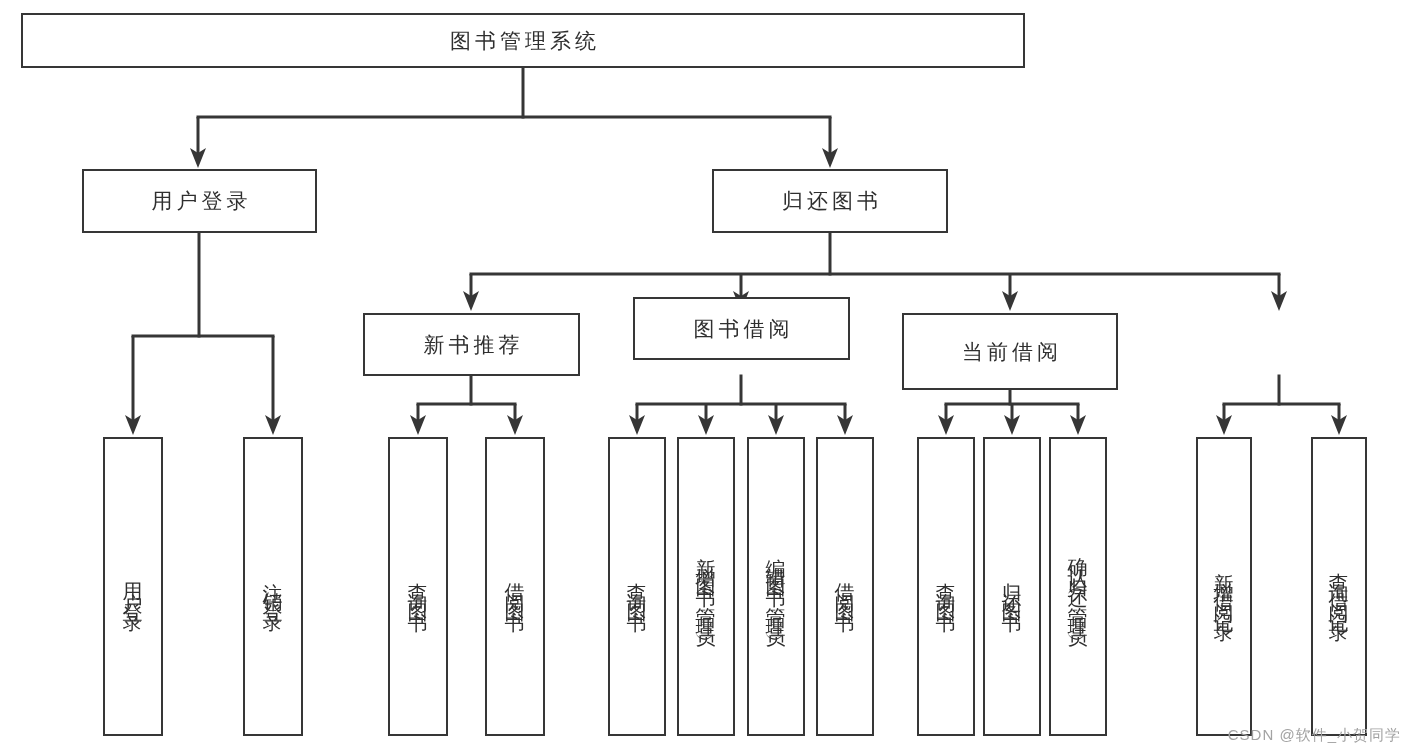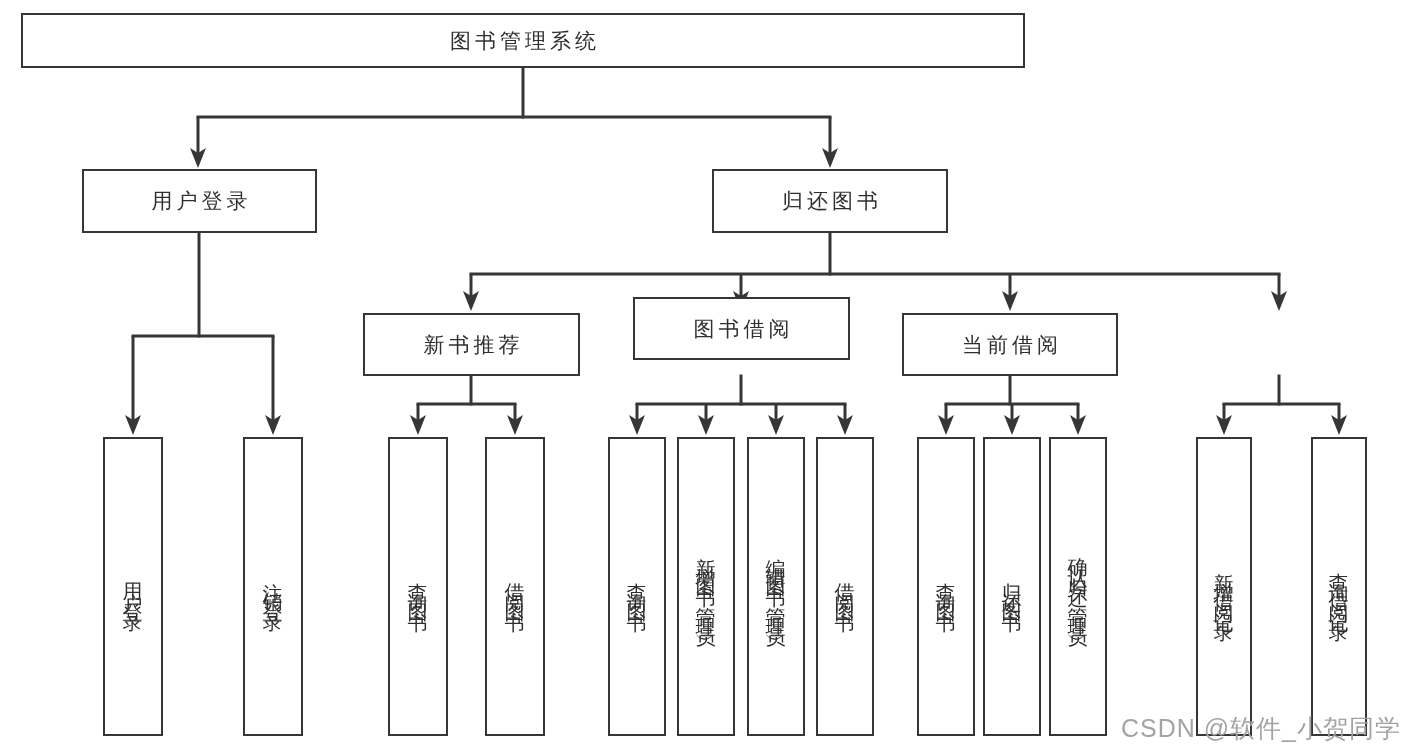--- a/index.html
+++ b/index.html
@@ -16,21 +16,21 @@
   }
   .node.h span{
     font-size:21px;letter-spacing:4px;text-indent:4px;white-space:nowrap;
   }
   .node.v span{
     writing-mode:vertical-rl;text-orientation:mixed;
     font-size:20px;letter-spacing:10px;line-height:1;white-space:nowrap;
   }
   .watermark{
     position:absolute;right:4px;bottom:2px;z-index:5;
-    font-size:25px;color:#a3a3a3;letter-spacing:1px;white-space:nowrap;
+    font-size:15px;color:#a3a3a3;letter-spacing:1px;white-space:nowrap;
   }
 </style>
 </head>
 <body>
 
 <div id="stage">
 
   <svg class="connectors" width="1405" height="747" viewBox="0 0 1405 747">
       <line x1="523" y1="68" x2="523" y2="117" stroke="#363636" stroke-width="3" stroke-linecap="square"></line>
       <line x1="198" y1="117" x2="830" y2="117" stroke="#363636" stroke-width="3" stroke-linecap="square"></line>
@@ -96,21 +96,21 @@
   <div class="node h" style="left:712px;top:169px;width:236px;height:64px">
     <span>归还图书</span>
   </div>
 
   <div class="node h" style="left:363px;top:313px;width:217px;height:63px">
     <span>新书推荐</span>
   </div>
   <div class="node h" style="left:633px;top:297px;width:217px;height:63px">
     <span>图书借阅</span>
   </div>
-  <div class="node h" style="left:902px;top:313px;width:216px;height:63px">
+  <div class="node h" style="left:902px;top:313px;width:216px;height:77px">
     <span>当前借阅</span>
   </div>
 
   <div class="node v" style="left:103px;top:437px;width:60px;height:299px">
     <span>用户登录</span>
   </div>
   <div class="node v" style="left:243px;top:437px;width:60px;height:299px">
     <span>注销登录</span>
   </div>
   <div class="node v" style="left:388px;top:437px;width:60px;height:299px">

